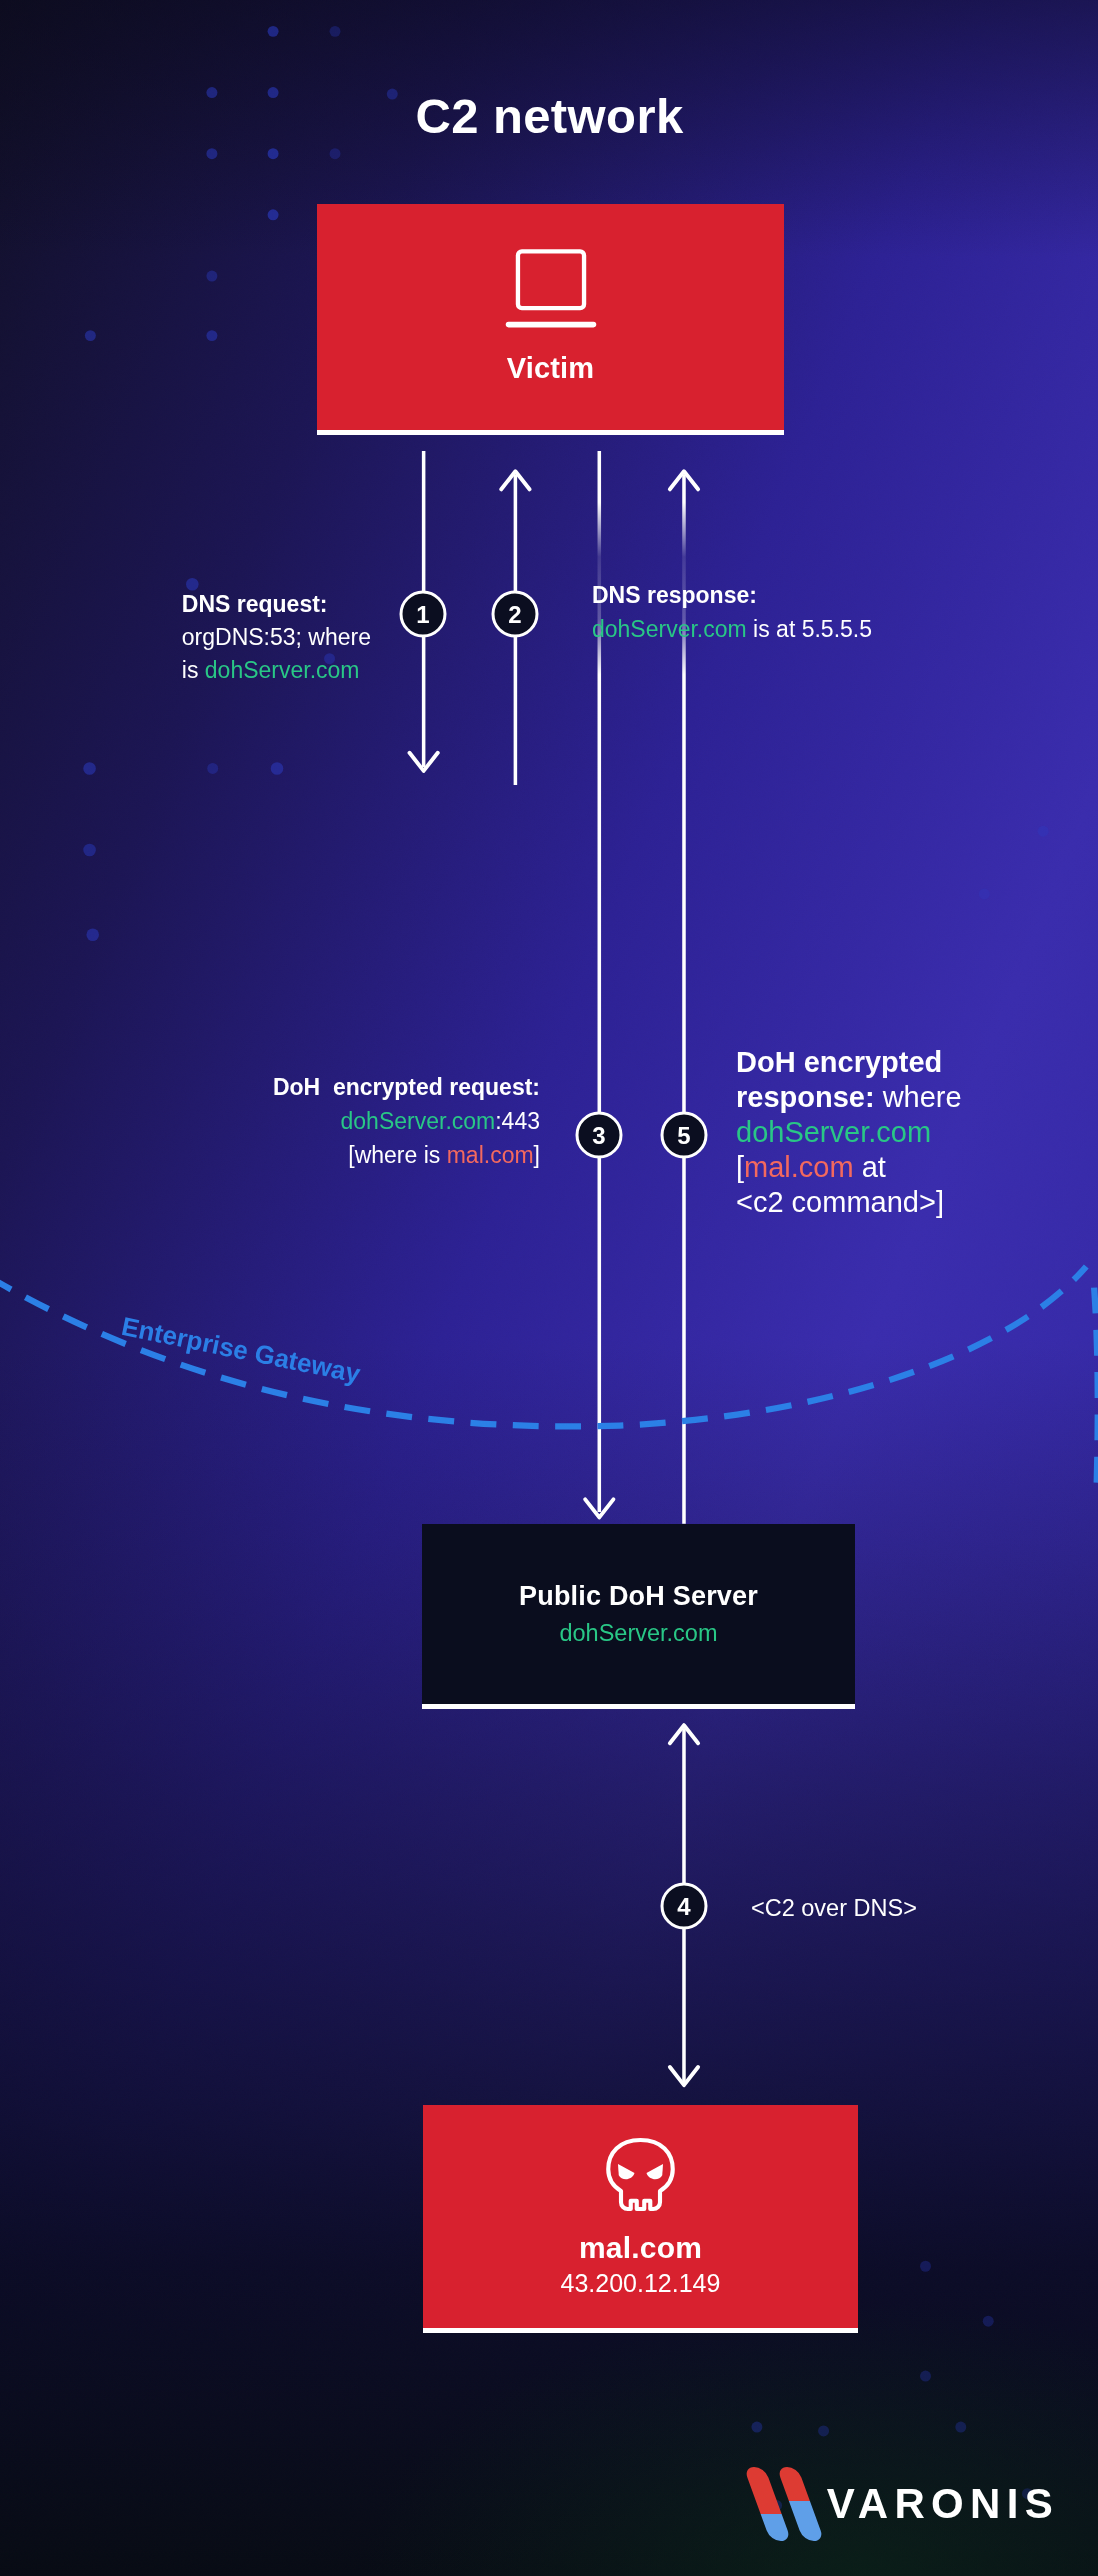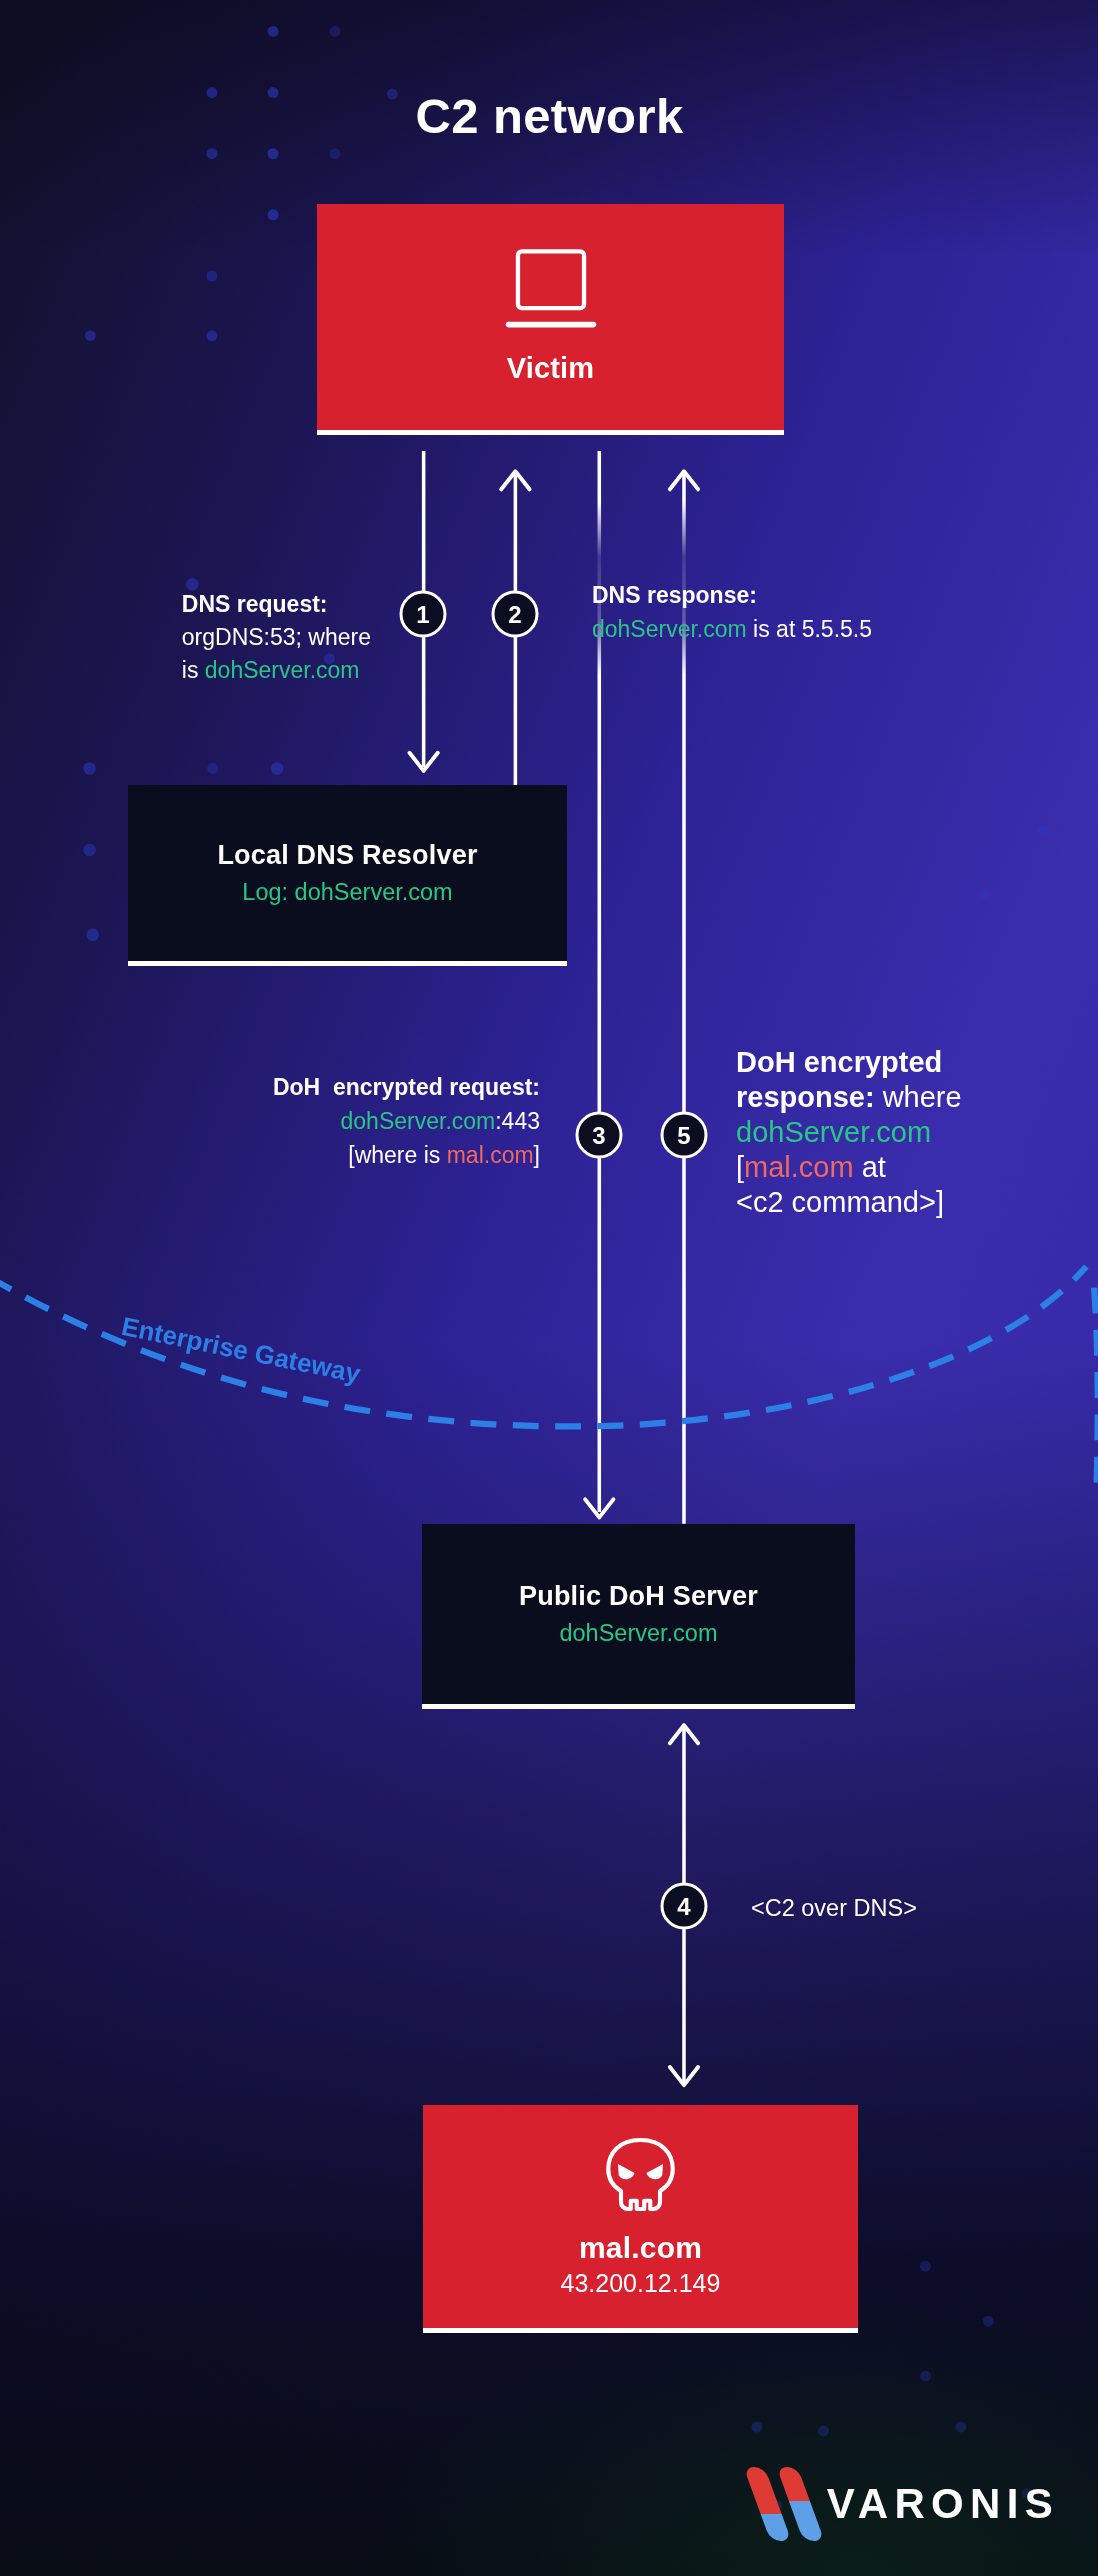--- a/index.html
+++ b/index.html
@@ -181,24 +181,20 @@
   <div class="step" id="step-3">
       <span>3</span>
     </div>
   <div class="step" id="step-5">
       <span>5</span>
     </div>
   <div class="step" id="step-4">
       <span>4</span>
     </div>
 
-  <div class="node dark" id="resolver-box">
-    <div class="node-title">Local DNS Resolver</div>
-    <div class="node-sub green"><span class="pre">Log: </span><span>dohServer.com</span></div>
-  </div>
 
   <div class="ann" id="ann-doh-request">
     <div><b class="pre">DoH  encrypted request:</b></div>
     <div><span class="green">dohServer.com</span><span>:443</span></div>
     <div><span class="pre">[where is </span><span class="salmon">mal.com</span><span>]</span></div>
   </div>
 
   <div class="ann" id="ann-doh-response">
     <div><b>DoH encrypted</b></div>
     <div><b>response:</b><span class="pre"> where</span></div>

